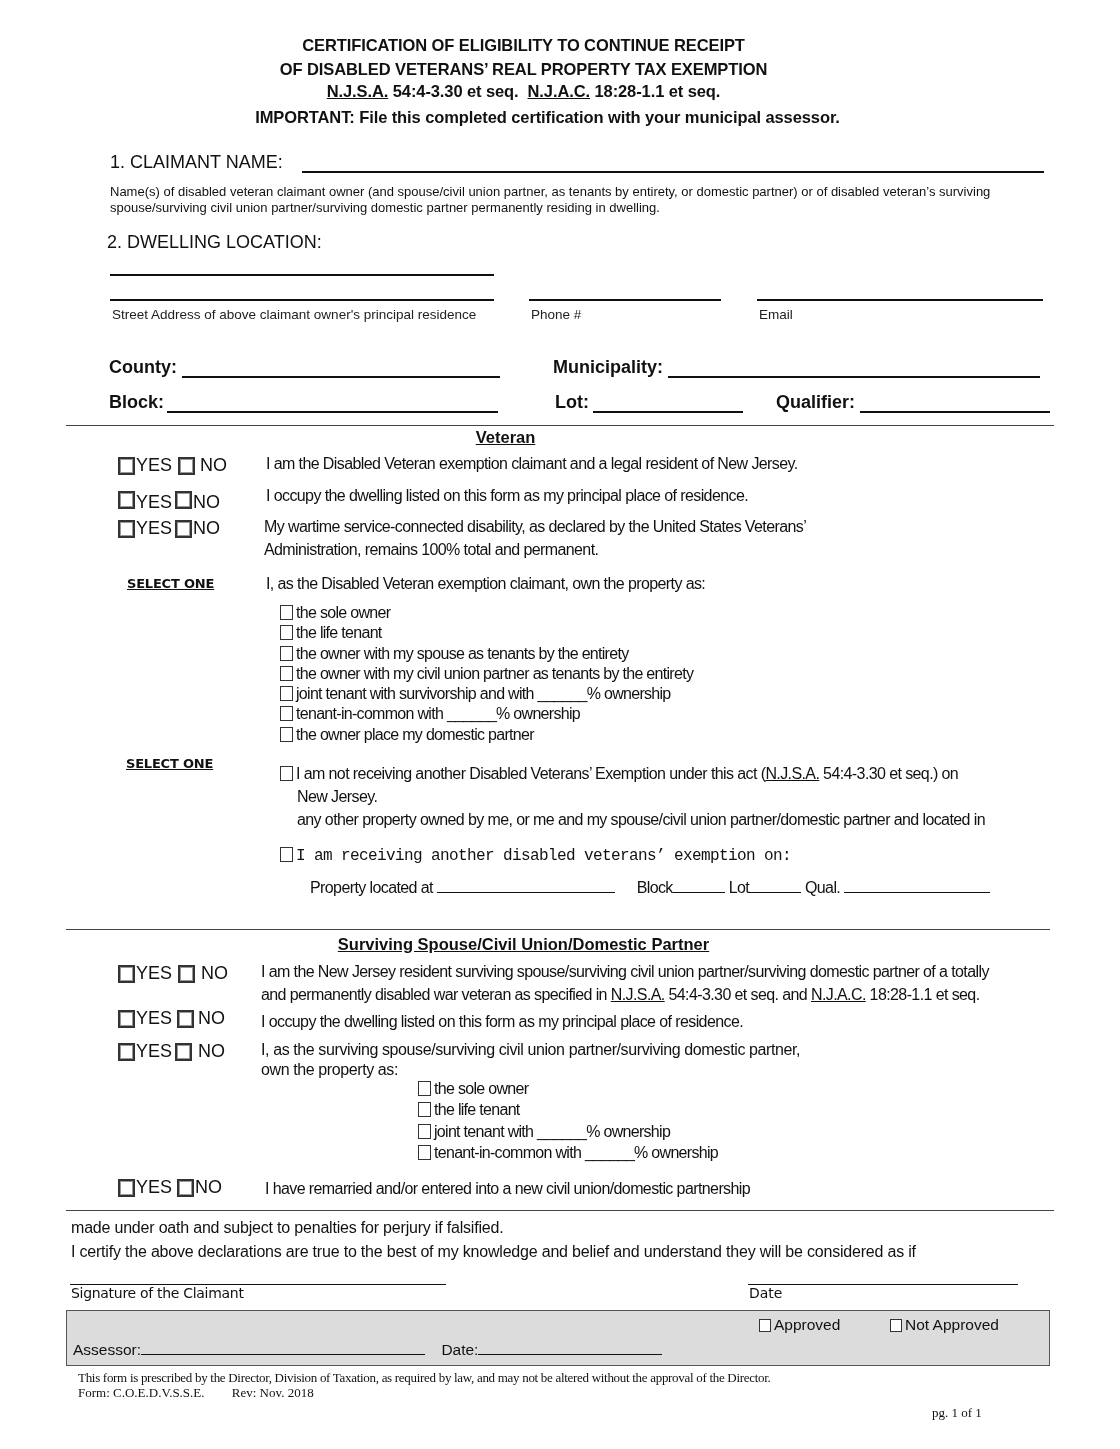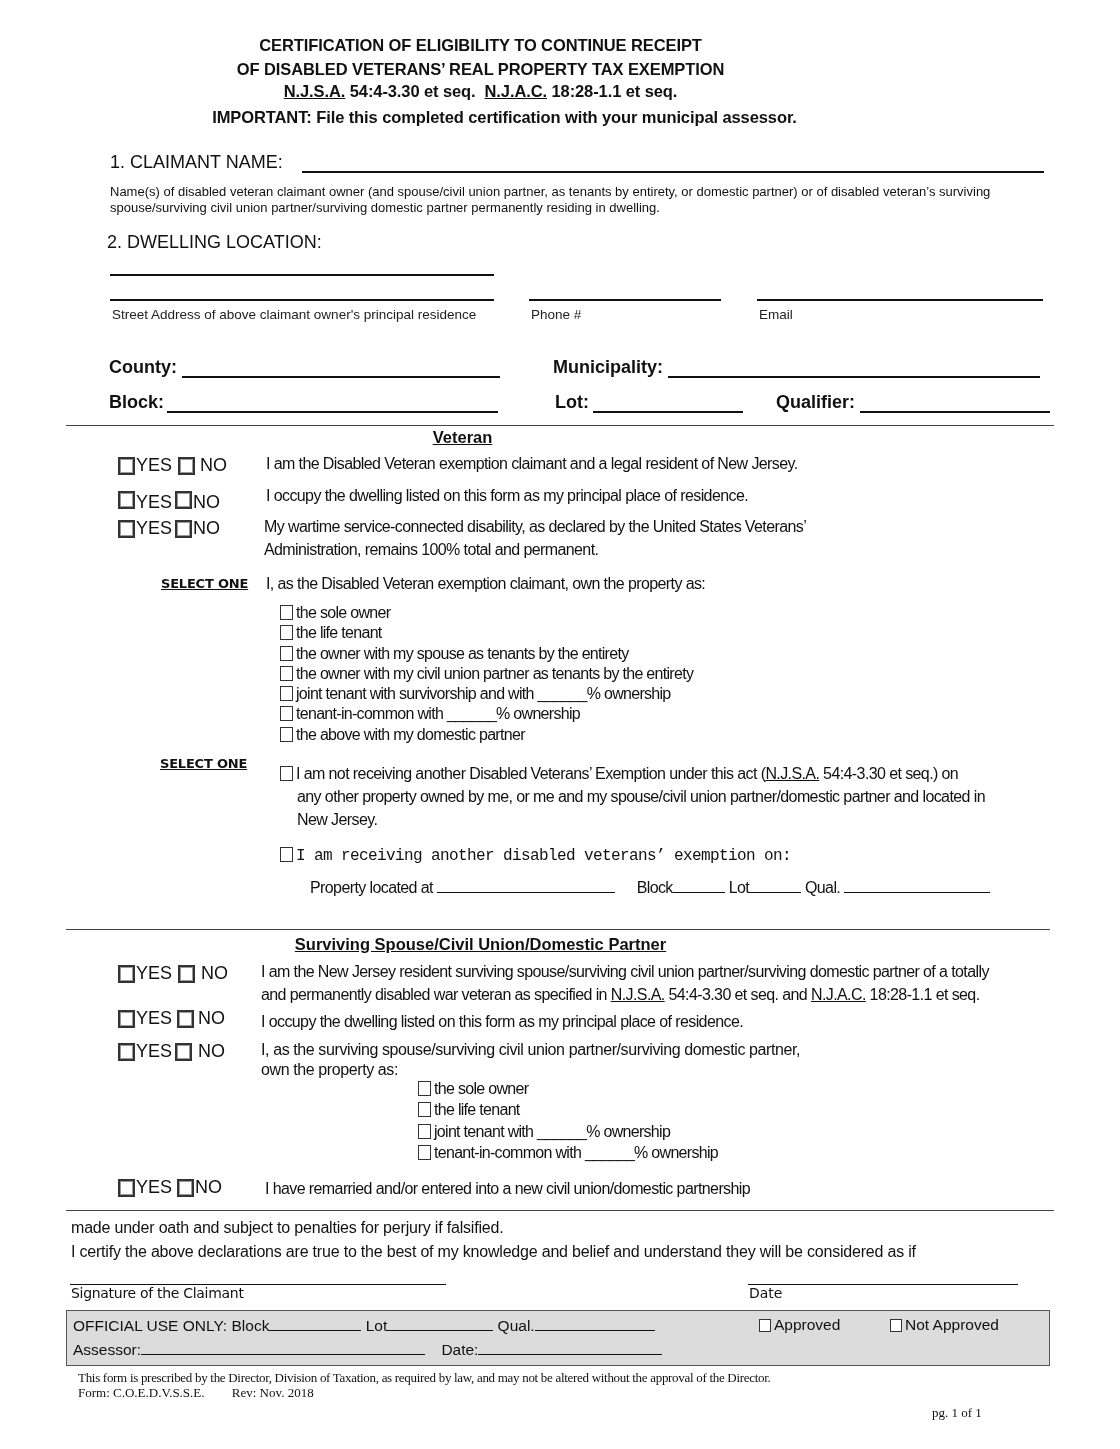--- a/index.html
+++ b/index.html
@@ -1,33 +1,33 @@
 <!DOCTYPE html>
 <html><head>
 <meta charset="utf-8">
 <style>
   html, body { margin: 0; padding: 0; background: #ffffff; }
   body { width: 1120px; height: 1449px; position: relative; overflow: hidden; color: #111; font-family: "Liberation Sans", "DejaVu Sans", sans-serif; }
   .abs { position: absolute; }
-  .center { text-align: center; left: 0; width: 961px; }
+  .center { text-align: center; left: 0; width: 961px; padding-left: 43px; }
   .hdr { font-weight: bold; font-size: 16.5px; letter-spacing: -0.1px; }
   .u { text-decoration: underline; }
   .sec-title { font-weight: normal; font-size: 18px; }
   .small { font-size: 13px; line-height: 16px; }
   .line { position: absolute; border-bottom: 2px solid #111; height: 0; }
   .lbl-b { font-weight: bold; font-size: 18px; }
   .fld { font-size: 13.5px; color: #222; }
   .hr { position: absolute; height: 0; border-top: 1.5px solid #444; }
   .body-t { font-size: 16px; letter-spacing: -0.6px; line-height: 23px; }
   .yn { position: absolute; display: flex; align-items: center; font-size: 18px; }
   .yn .bx { display: inline-block; width: 17px; height: 18px; border: 2px solid #333; box-shadow: inset 1px 1px 0 #999, inset -1px -1px 0 #999; background: #fff; box-sizing: border-box; }
   .yn .t { margin: 0 3px 0 1px; }
   .cb { display: inline-block; width: 13px; height: 15px; border: 1px solid #333; box-sizing: border-box; margin-right: 3px; vertical-align: -2px; background: #fff; }
   .opt { position: absolute; font-size: 16px; letter-spacing: -0.7px; white-space: nowrap; }
-  .select-one { font-family: "DejaVu Sans", sans-serif; font-weight: bold; font-size: 13px; text-decoration: underline; letter-spacing: -0.2px; margin-left: 34px; }
+  .select-one { font-family: "DejaVu Sans", sans-serif; font-weight: bold; font-size: 13px; text-decoration: underline; letter-spacing: -0.2px; }
   .blank { display: inline-block; border-bottom: 1.2px solid #111; height: 14px; vertical-align: baseline; }
   .official { position: absolute; left: 66px; top: 1310px; width: 984px; height: 56px; background: #dcdcdc; border: 1.5px solid #555; box-sizing: border-box; font-size: 15.5px; }
   .serif { font-family: "Liberation Serif", "DejaVu Serif", serif; }
 </style>
 </head>
 <body>
 
 <div class="abs center hdr" style="top:36px;">CERTIFICATION OF ELIGIBILITY TO CONTINUE RECEIPT</div>
 <div class="abs center hdr" style="top:60px;">OF  DISABLED VETERANS’ REAL PROPERTY TAX EXEMPTION</div>
 <div class="abs center hdr" style="top:82px;">
@@ -96,28 +96,28 @@
 
 <div class="abs select-one" style="left:127px; top:576px;">SELECT ONE</div>
 <div class="abs body-t" style="left:266px; top:572px;">I, as the Disabled Veteran exemption claimant, own the property as:</div>
 
 <div class="opt" style="left:280px; top:604px;"><span class="cb"></span><span>the sole owner</span></div>
 <div class="opt" style="left:280px; top:624px;"><span class="cb"></span><span>the life tenant</span></div>
 <div class="opt" style="left:280px; top:645px;"><span class="cb"></span><span>the owner with my spouse as tenants by the entirety</span></div>
 <div class="opt" style="left:280px; top:665px;"><span class="cb"></span><span>the owner with my civil union partner as tenants by the entirety</span></div>
 <div class="opt" style="left:280px; top:685px;"><span class="cb"></span><span>joint tenant with survivorship and with ______% ownership</span></div>
 <div class="opt" style="left:280px; top:705px;"><span class="cb"></span><span>tenant-in-common with ______% ownership</span></div>
-<div class="opt" style="left:280px; top:726px;"><span class="cb"></span><span>the above with my domestic partner</span></div>
+<div class="opt" style="left:280px; top:726px;"><span class="cb"></span><span>the owner place my domestic partner</span></div>
 
 <div class="abs select-one" style="left:126px; top:756px;">SELECT ONE</div>
 
 <div class="abs body-t" style="left:280px; top:762px; width:780px;">
   <div><span class="cb"></span><span>I am not receiving another Disabled Veterans’ Exemption under this act (</span><span class="u">N.J.S.A.</span><span> 54:4-3.30 et seq.) on</span></div>
+  <div style="padding-left:17px">New Jersey.</div>
   <div style="padding-left:17px">any other property owned by me, or me and my spouse/civil union partner/domestic partner and located in</div>
-  <div style="padding-left:17px">New Jersey.</div>
 </div>
 
 <div class="abs body-t" style="left:280px; top:845px;font-family:Liberation Mono, monospace;"><span class="cb"></span><span>I am receiving another disabled veterans’ exemption on:</span></div>
 
 <div class="abs body-t" style="left:310px; top:876px; white-space:nowrap;">
   <span>Property located at</span>
   <span class="blank" style="width:178px"></span>
   <span style="margin-left:18px">Block</span><span class="blank" style="width:52px"></span>
   <span>Lot</span><span class="blank" style="width:52px"></span>
   <span>Qual.</span>
@@ -177,25 +177,20 @@
   <div>made under oath and subject to penalties for perjury if falsified.</div>
   <div>I certify the above declarations are true to the best of my knowledge and belief and understand they will be considered as   if</div>
 </div>
 
 <div class="line" style="left:70px; top:1270px; width:376px; height:14px; border-bottom-width:1.5px;"></div>
 <div class="abs" style="left:71px; top:1285px; font-family:'DejaVu Sans', sans-serif; font-size:14px; letter-spacing:-0.3px;">Signature of the Claimant</div>
 <div class="line" style="left:748px; top:1270px; width:270px; height:14px; border-bottom-width:1.5px;"></div>
 <div class="abs" style="left:749px; top:1285px; font-family:'DejaVu Sans', sans-serif; font-size:14px;">Date</div>
 
 <div class="official">
-  <div class="abs" style="left:6px; top:5px; white-space:nowrap;">
-    <span>OFFICIAL USE ONLY: Block</span><span class="blank" style="width:92px"></span>
-    <span>Lot</span><span class="blank" style="width:106px"></span>
-    <span>Qual.</span><span class="blank" style="width:120px"></span>
-  </div>
   <div class="abs" style="left:692px; top:5px; white-space:nowrap;"><span class="cb" style="width:12px;height:13px;"></span><span>Approved</span></div>
   <div class="abs" style="left:823px; top:5px; white-space:nowrap;"><span class="cb" style="width:12px;height:13px;"></span><span>Not Approved</span></div>
   <div class="abs" style="left:6px; top:29px; white-space:nowrap;">
     <span>Assessor:</span><span class="blank" style="width:284px"></span>
     <span style="margin-left:12px">Date:</span><span class="blank" style="width:184px"></span>
   </div>
 </div>
 
 <div class="abs serif" style="left:78px; top:1370px; font-size:13px; letter-spacing:-0.3px;">This form is prescribed by the Director, Division of Taxation, as required by law, and may not be altered without the approval of the Director.</div>
 <div class="abs serif" style="left:78px; top:1385px; font-size:13px; white-space:nowrap;">

